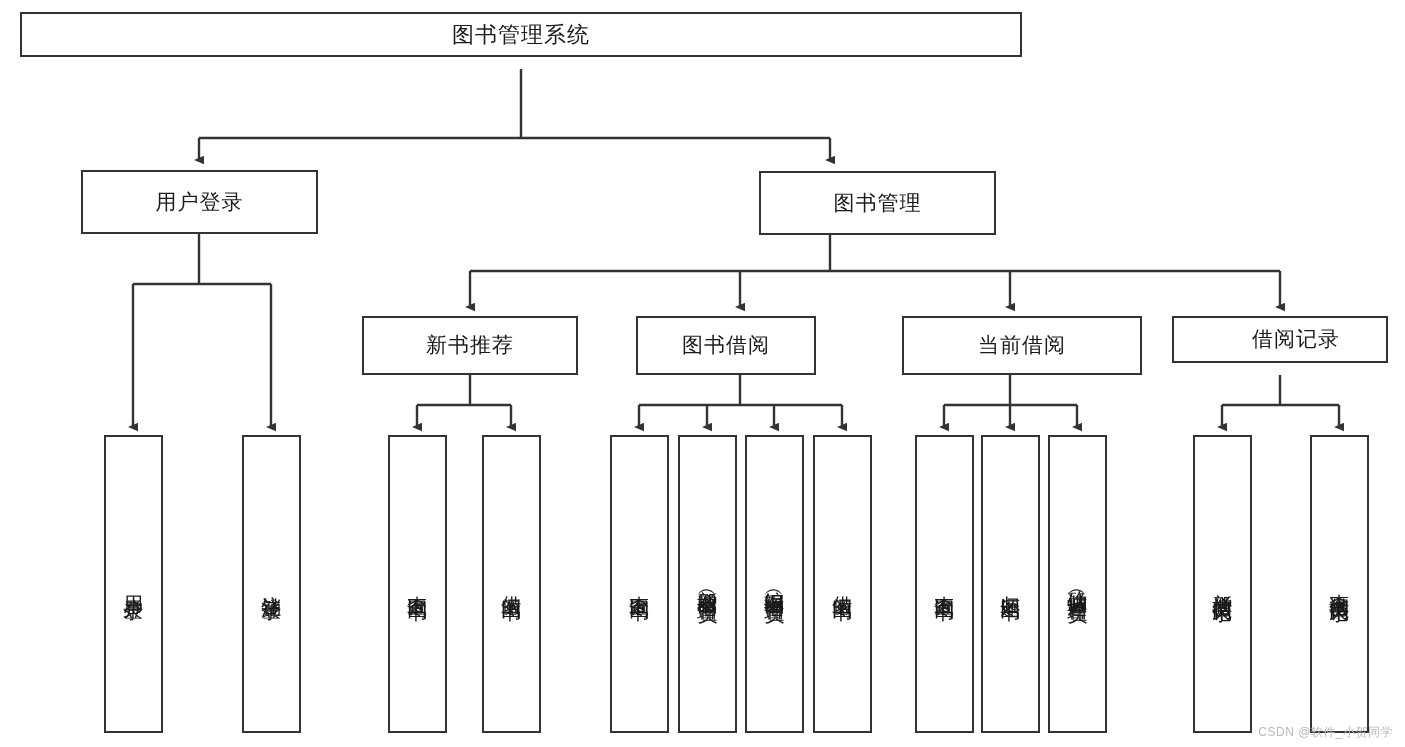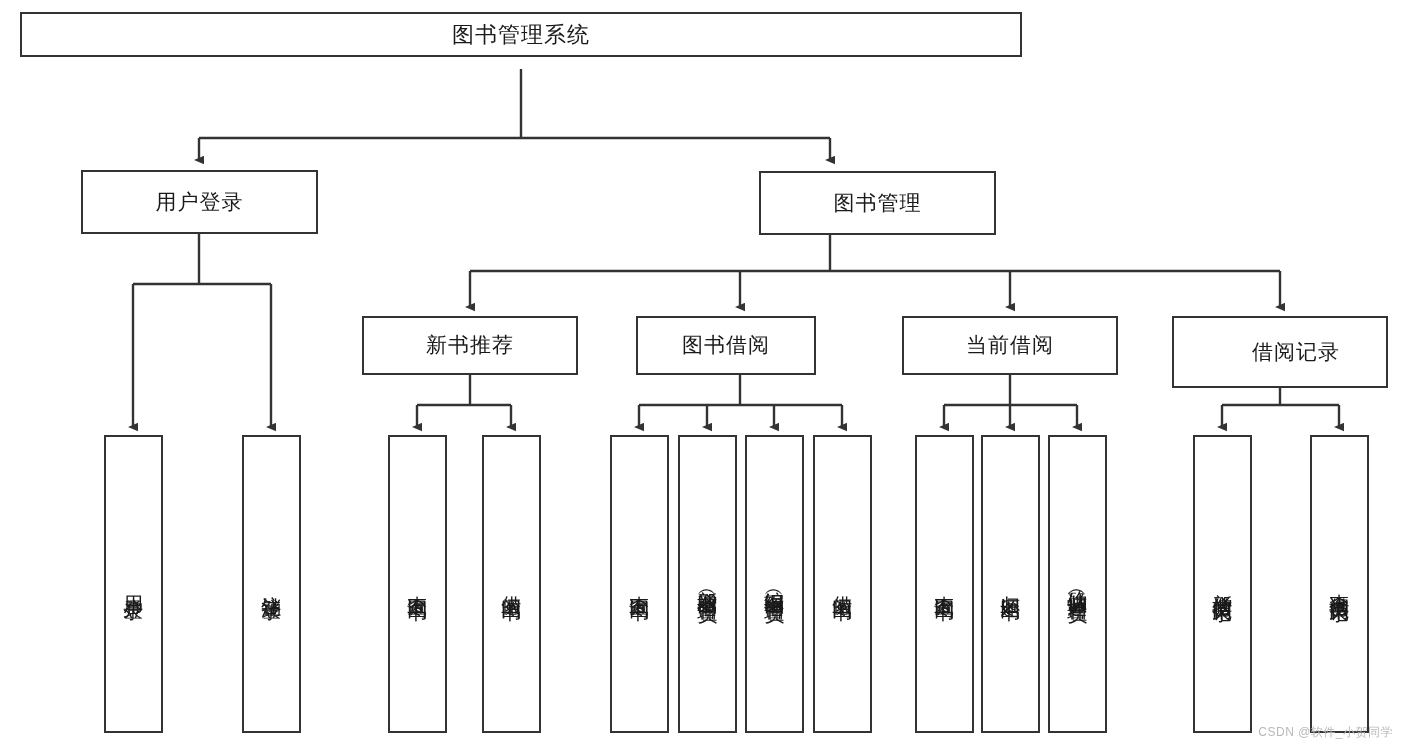--- a/index.html
+++ b/index.html
@@ -78,24 +78,24 @@
   <div class="node h-node" style="left:711px;top:171px;width:237px;height:64px;margin-left:48px;">
     <span class="lbl">图书管理</span>
   </div>
 
   <div class="node h-node" style="left:362px;top:316px;width:216px;height:59px;justify-content:center;">
     <span class="lbl">新书推荐</span>
   </div>
   <div class="node h-node" style="left:636px;top:316px;width:180px;height:59px;">
     <span class="lbl">图书借阅</span>
   </div>
-  <div class="node h-node" style="left:902px;top:316px;width:216px;height:59px;">
+  <div class="node h-node" style="left:902px;top:316px;width:240px;height:59px;">
     <span class="lbl">当前借阅</span>
   </div>
-  <div class="node h-node" style="left:1172px;top:316px;width:216px;height:72px;padding-left:32px;">
+  <div class="node h-node" style="left:1172px;top:316px;width:216px;height:47px;padding-left:32px;">
     <span class="lbl">借阅记录</span>
   </div>
 
   <div class="node v-node" style="left:104px;top:435px;width:59px;height:298px;">
     <span class="lbl">用户登录</span>
   </div>
   <div class="node v-node" style="left:242px;top:435px;width:59px;height:298px;">
     <span class="lbl">注销登录</span>
   </div>
 

